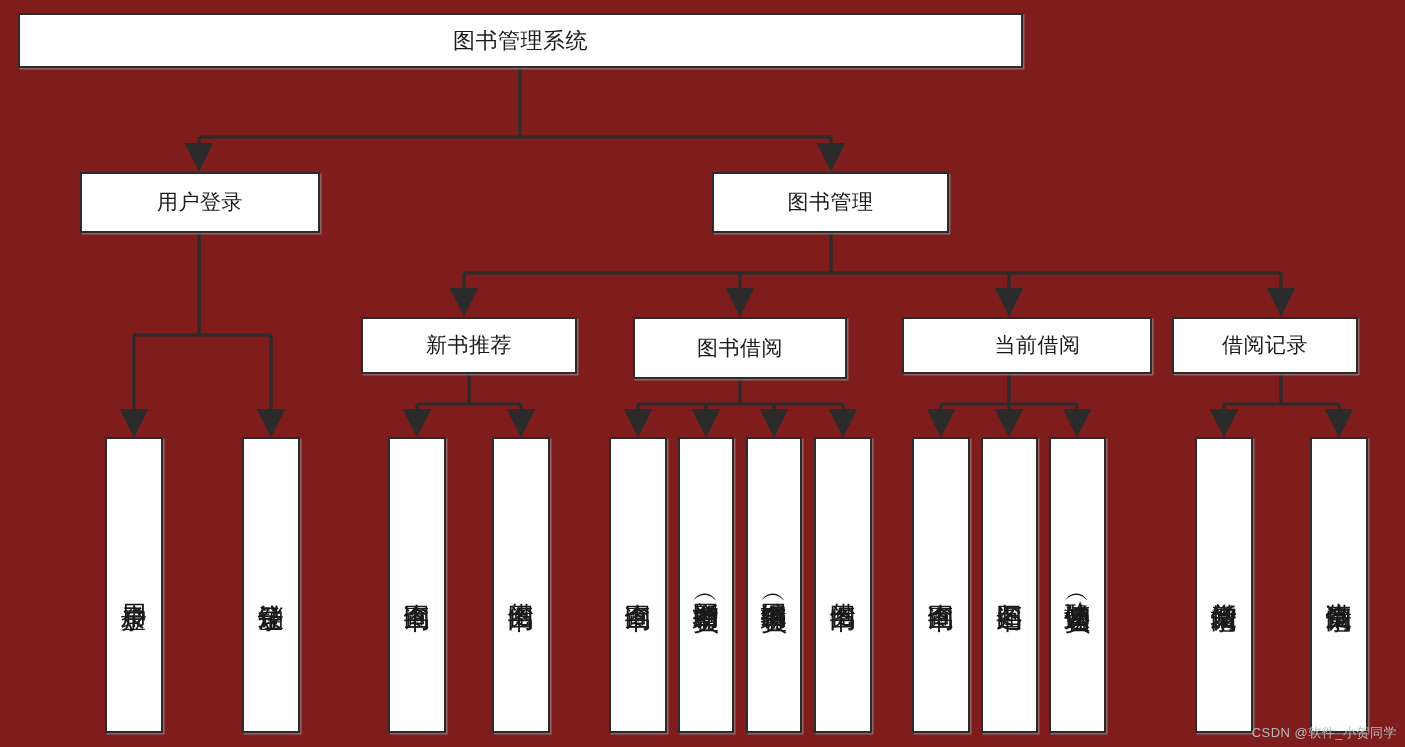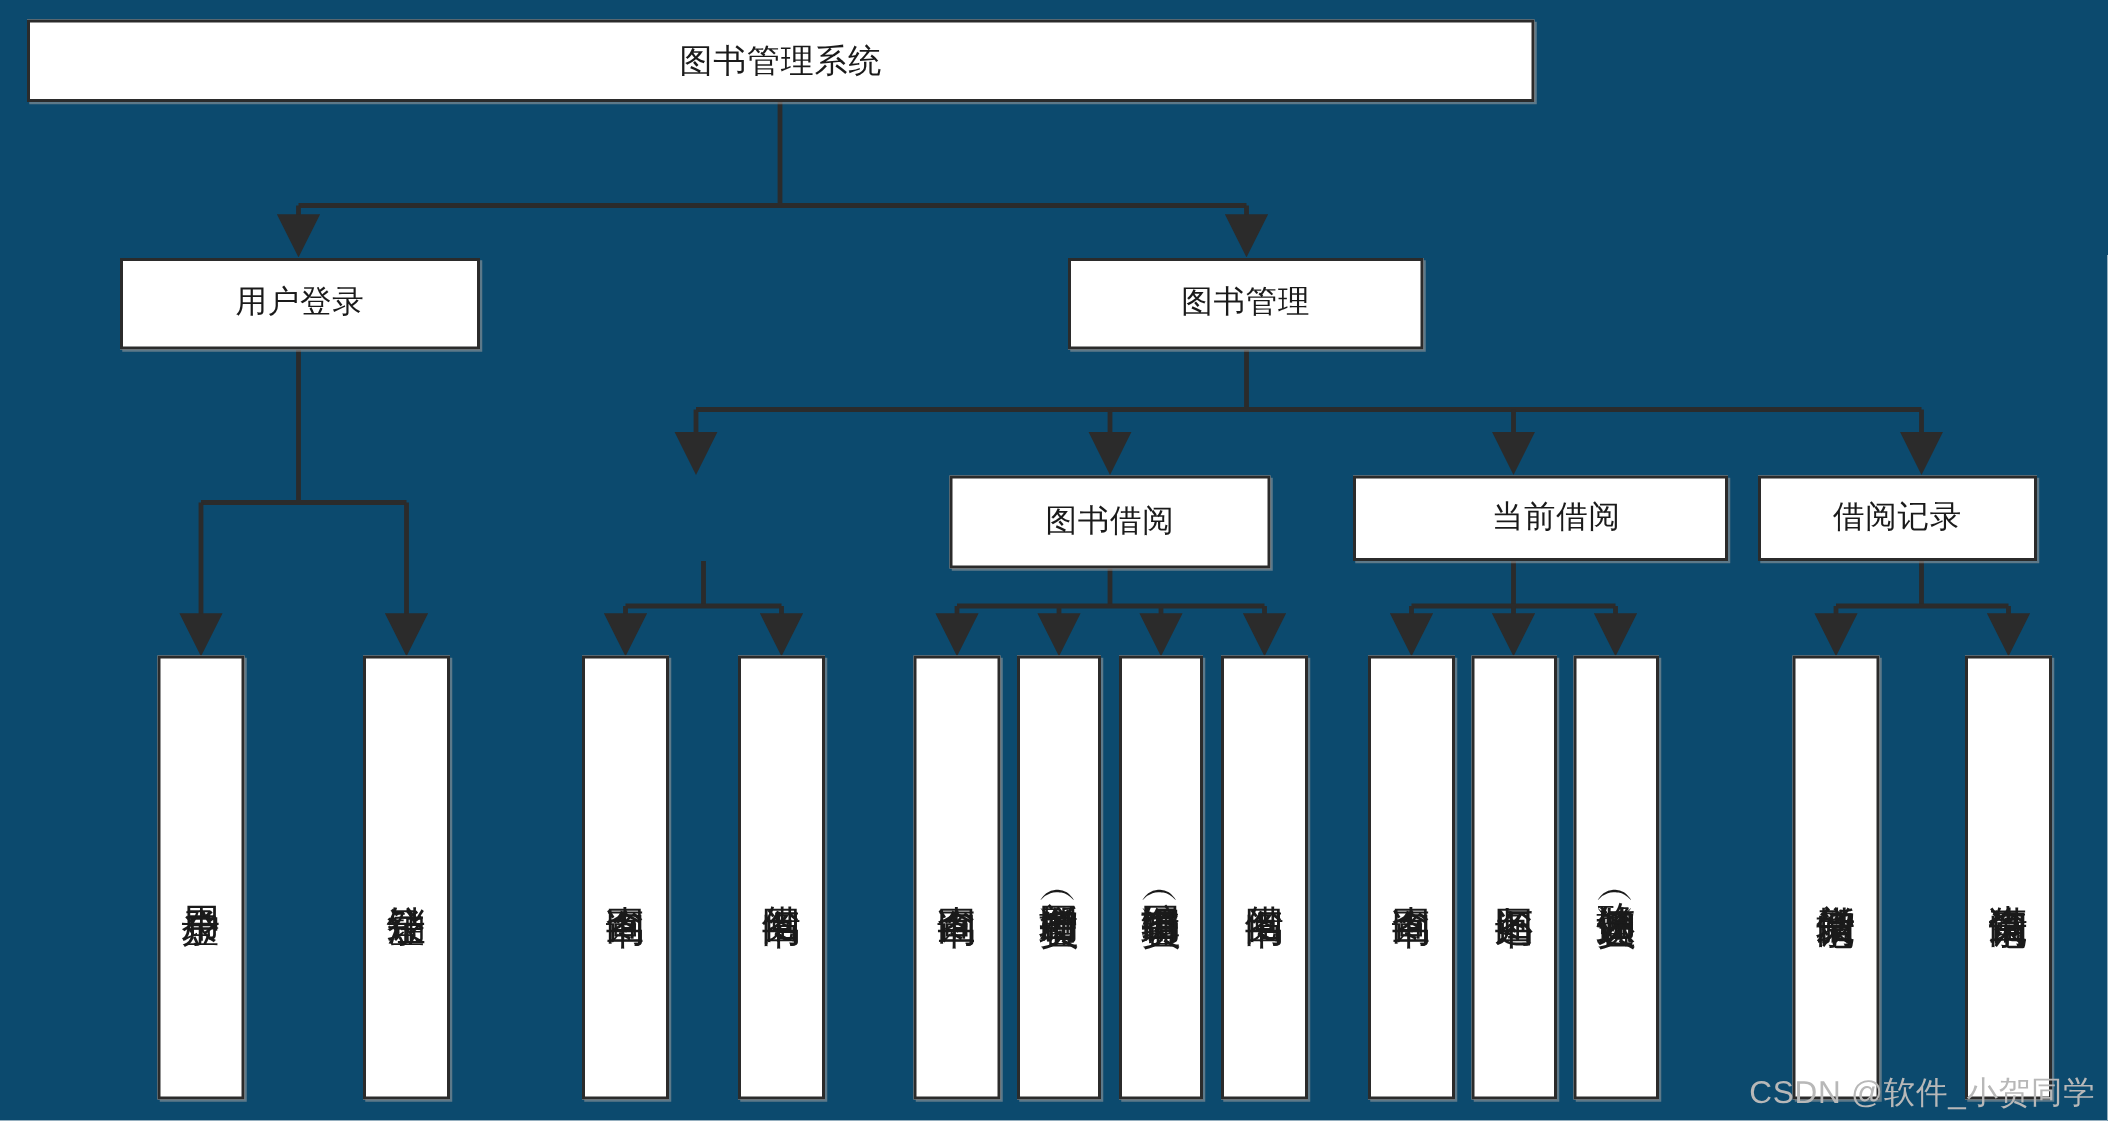--- a/index.html
+++ b/index.html
@@ -7,21 +7,21 @@
     padding: 0;
     background: #ffffff;
   }
   body {
     font-family: "Liberation Sans", "DejaVu Sans", sans-serif;
   }
   #canvas {
     position: relative;
     width: 1405px;
     height: 747px;
-    background: #0c4a6e;
+    background: #7f1d1d;
     overflow: hidden;
   }
   #edges {
     position: absolute;
     left: 0;
     top: 0;
     width: 1405px;
     height: 747px;
   }
   .node {
@@ -59,21 +59,21 @@
     font-size: 26px;
     line-height: 1.02;
     letter-spacing: 1px;
     white-space: nowrap;
     max-height: 100%;
   }
   #watermark {
     position: absolute;
     right: 8px;
     bottom: 5px;
-    font-size: 21px;
+    font-size: 13px;
     color: #b8b8b8;
     letter-spacing: 0.5px;
     white-space: nowrap;
     pointer-events: none;
     margin-left: 23px;
   }
 </style>
 </head>
 <body>
 
@@ -134,20 +134,23 @@
     <span class="node-label">图书管理系统</span>
   </div>
 
   <div class="node h-node" style="left:80px; top:172px; width:240px; height:61px;">
     <span class="node-label">用户登录</span>
   </div>
   <div class="node h-node" style="left:712px; top:172px; width:237px; height:61px;">
     <span class="node-label">图书管理</span>
   </div>
 
+  <div class="node h-node" style="left:361px; top:317px; width:216px; height:57px;">
+    <span class="node-label">新书推荐</span>
+  </div>
   <div class="node h-node" style="left:633px; top:317px; width:214px; height:62px;">
     <span class="node-label">图书借阅</span>
   </div>
   <div class="node h-node" style="left:902px; top:317px; width:250px; height:57px;padding-left:21px;">
     <span class="node-label">当前借阅</span>
   </div>
   <div class="node h-node" style="left:1172px; top:317px; width:186px; height:57px;">
     <span class="node-label">借阅记录</span>
   </div>
 

